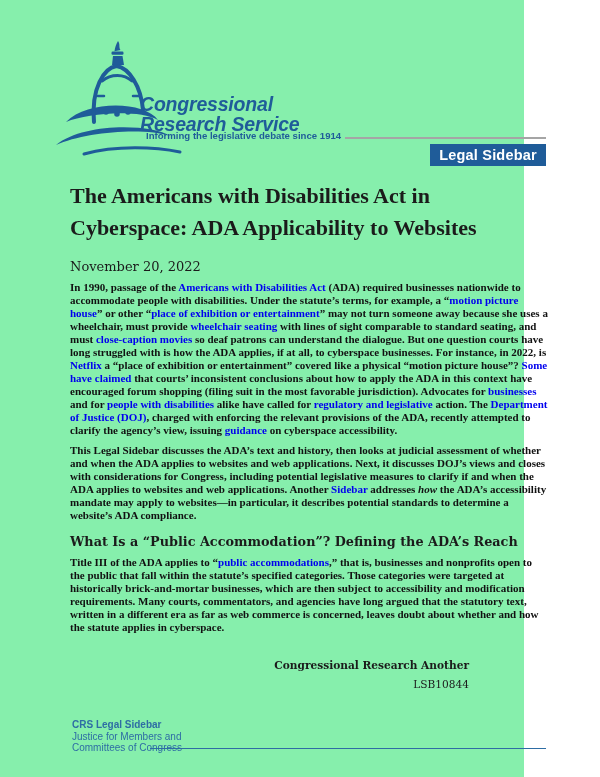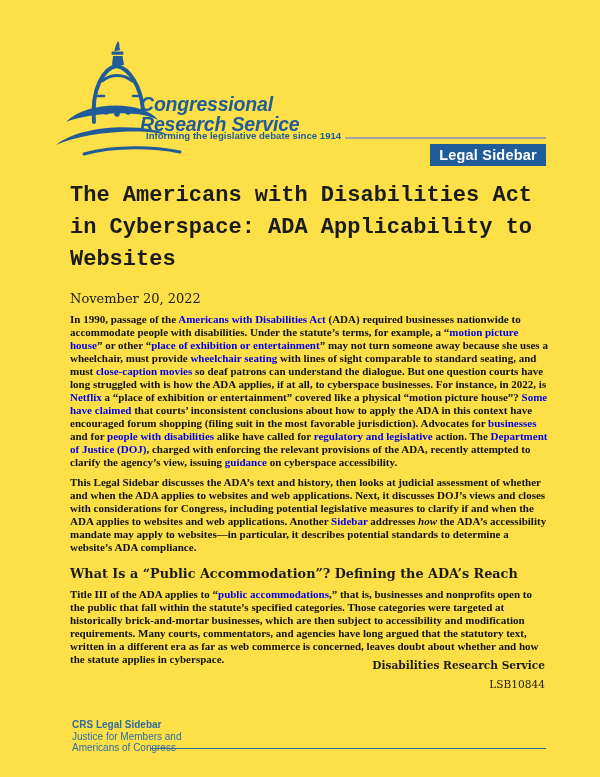--- a/index.html
+++ b/index.html
@@ -1,28 +1,28 @@
 <!DOCTYPE html>
 <html><head>
 <meta charset="utf-8">
 <style>
   html,body{margin:0;padding:0;}
   body{width:600px;height:777px;background:#ffffff;overflow:hidden;}
-  .page{position:relative;width:600px;height:777px;background:#fde047;font-family:"Liberation Serif",serif;color:#111111;}
+  .page{position:relative;width:524px;height:777px;background:#86efac;font-family:"Liberation Serif",serif;color:#111111;}
 
   
   .logo-icon{position:absolute;left:54px;top:40px;width:132px;height:120px;}
   .wordmark{position:absolute;left:140px;top:94px;color:#1F5C99;font-family:"Liberation Sans",sans-serif;font-weight:700;font-style:italic;font-size:19.5px;line-height:20px;letter-spacing:-0.2px;}
   .tagline{position:absolute;left:146px;top:130px;color:#1F5C99;font-family:"Liberation Sans",sans-serif;font-weight:700;font-size:9.6px;}
   .badge{position:absolute;left:430px;top:107px;width:116px;height:22px;background:#1F5C99;color:#ffffff;font-family:"Liberation Sans",sans-serif;font-weight:700;font-size:14.5px;line-height:22px;text-align:center;letter-spacing:0.2px;margin-top:37px;}
   .header-rule{position:absolute;left:345px;top:137px;width:201px;border-top:2px solid #A5A5A5;}
 
   
   .content{position:absolute;left:70px;top:180px;width:478px;}
-  h1{margin:0;font-family:Liberation Mono, monospace;font-weight:700;font-size:22px;line-height:32px;color:#1b1b1b;}
+  h1{margin:0;font-family:Liberation Serif, serif;font-weight:700;font-size:22px;line-height:32px;color:#1b1b1b;}
   .pub-date{margin-top:15px;font-family:"DejaVu Serif",serif;font-size:13px;color:#1b1b1b;}
   .content p{margin:7px 0;font-size:11px;line-height:13px;font-weight:bold;}
   h2{margin:12px 0 6px 0;font-family:"DejaVu Serif",serif;font-weight:700;font-size:12.8px;color:#1b1b1b;}
   .doc-link{color:#0000EE;text-decoration:none;cursor:pointer;}
   em{font-style:italic;}
 
   
   .footer-right{position:absolute;right:55px;top:656px;text-align:right;font-family:"DejaVu Serif",serif;font-size:10.6px;line-height:18.5px;color:#1b1b1b;}
   .footer-right .org{font-weight:700;}
   .footer-left{position:absolute;left:72px;top:719px;font-family:"Liberation Sans",sans-serif;font-size:10px;line-height:11.5px;color:#2E6DA4;}
@@ -69,24 +69,24 @@
         <p><span>In 1990, passage of the </span><a href="#" class="doc-link">Americans with Disabilities Act</a><span> (ADA) required businesses nationwide to accommodate people with disabilities. Under the statute’s terms, for example, a “</span><a href="#" class="doc-link">motion picture house</a><span>” or other “</span><a href="#" class="doc-link">place of exhibition or entertainment</a><span>” may not turn someone away because she uses a wheelchair, must provide </span><a href="#" class="doc-link">wheelchair seating</a><span> with lines of sight comparable to standard seating, and must </span><a href="#" class="doc-link">close-caption movies</a><span> so deaf patrons can understand the dialogue. But one question courts have long struggled with is how the ADA applies, if at all, to cyberspace businesses. For instance, in 2022, is </span><a href="#" class="doc-link">Netflix</a><span> a “place of exhibition or entertainment” covered like a physical “motion picture house”? </span><a href="#" class="doc-link">Some have claimed</a><span> that courts’ inconsistent conclusions about how to apply the ADA in this context have encouraged forum shopping (filing suit in the most favorable jurisdiction). Advocates for </span><a href="#" class="doc-link">businesses</a><span> and for </span><a href="#" class="doc-link">people with disabilities</a><span> alike have called for </span><a href="#" class="doc-link">regulatory and legislative</a><span> action. The </span><a href="#" class="doc-link">Department of Justice (DOJ)</a><span>, charged with enforcing the relevant provisions of the ADA, recently attempted to clarify the agency’s view, issuing </span><a href="#" class="doc-link">guidance</a><span> on cyberspace accessibility.</span></p>
         <p><span>This Legal Sidebar discusses the ADA’s text and history, then looks at judicial assessment of whether and when the ADA applies to websites and web applications. Next, it discusses DOJ’s views and closes with considerations for Congress, including potential legislative measures to clarify if and when the ADA applies to websites and web applications. Another </span><a href="#" class="doc-link">Sidebar</a><span> addresses </span><em>how</em><span> the ADA’s accessibility mandate may apply to websites—in particular, it describes potential standards to determine a website’s ADA compliance.</span></p>
       </div>
     <h2>What Is a “Public Accommodation”? Defining the ADA’s Reach</h2>
     <div id="section-paragraphs">
         <p><span>Title III of the ADA applies to “</span><a href="#" class="doc-link">public accommodations</a><span>,” that is, businesses and nonprofits open to the public that fall within the statute’s specified categories. Those categories were targeted at historically brick-and-mortar businesses, which are then subject to accessibility and modification requirements. Many courts, commentators, and agencies have long argued that the statutory text, written in a different era as far as web commerce is concerned, leaves doubt about whether and how the statute applies in cyberspace.</span></p>
       </div>
   </main>
 
   <div class="footer-right">
-    <div class="org">Disabilities Research Service</div>
+    <div class="org">Congressional Research Another</div>
     <div>LSB10844</div>
   </div>
 
   <div class="footer-left">
     <div class="product">CRS Legal Sidebar</div>
     <div>Justice for Members and</div>
-    <div>Americans of Congress</div>
+    <div>Committees of Congress</div>
   </div>
   <div class="footer-rule"></div>
 
 </div>
 
 </body></html>

